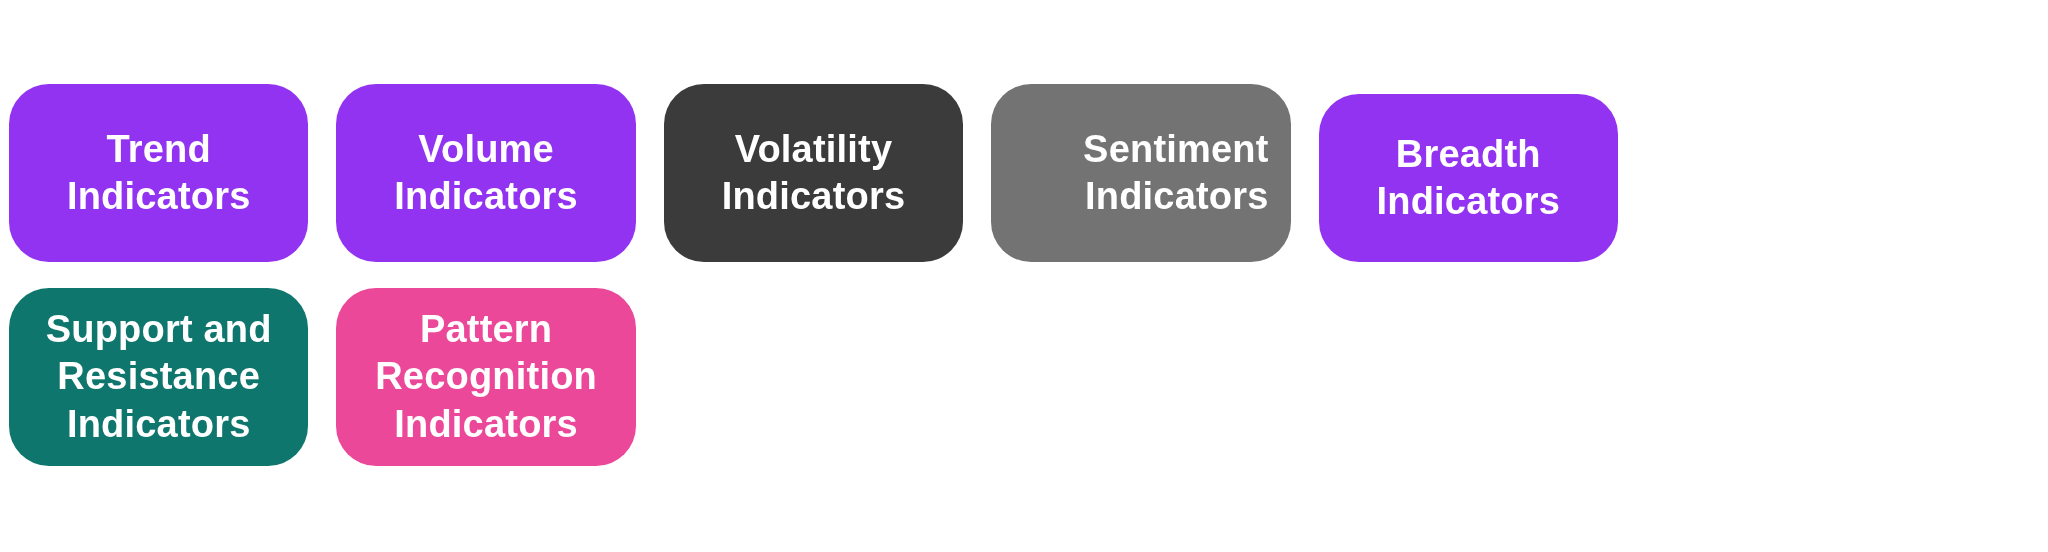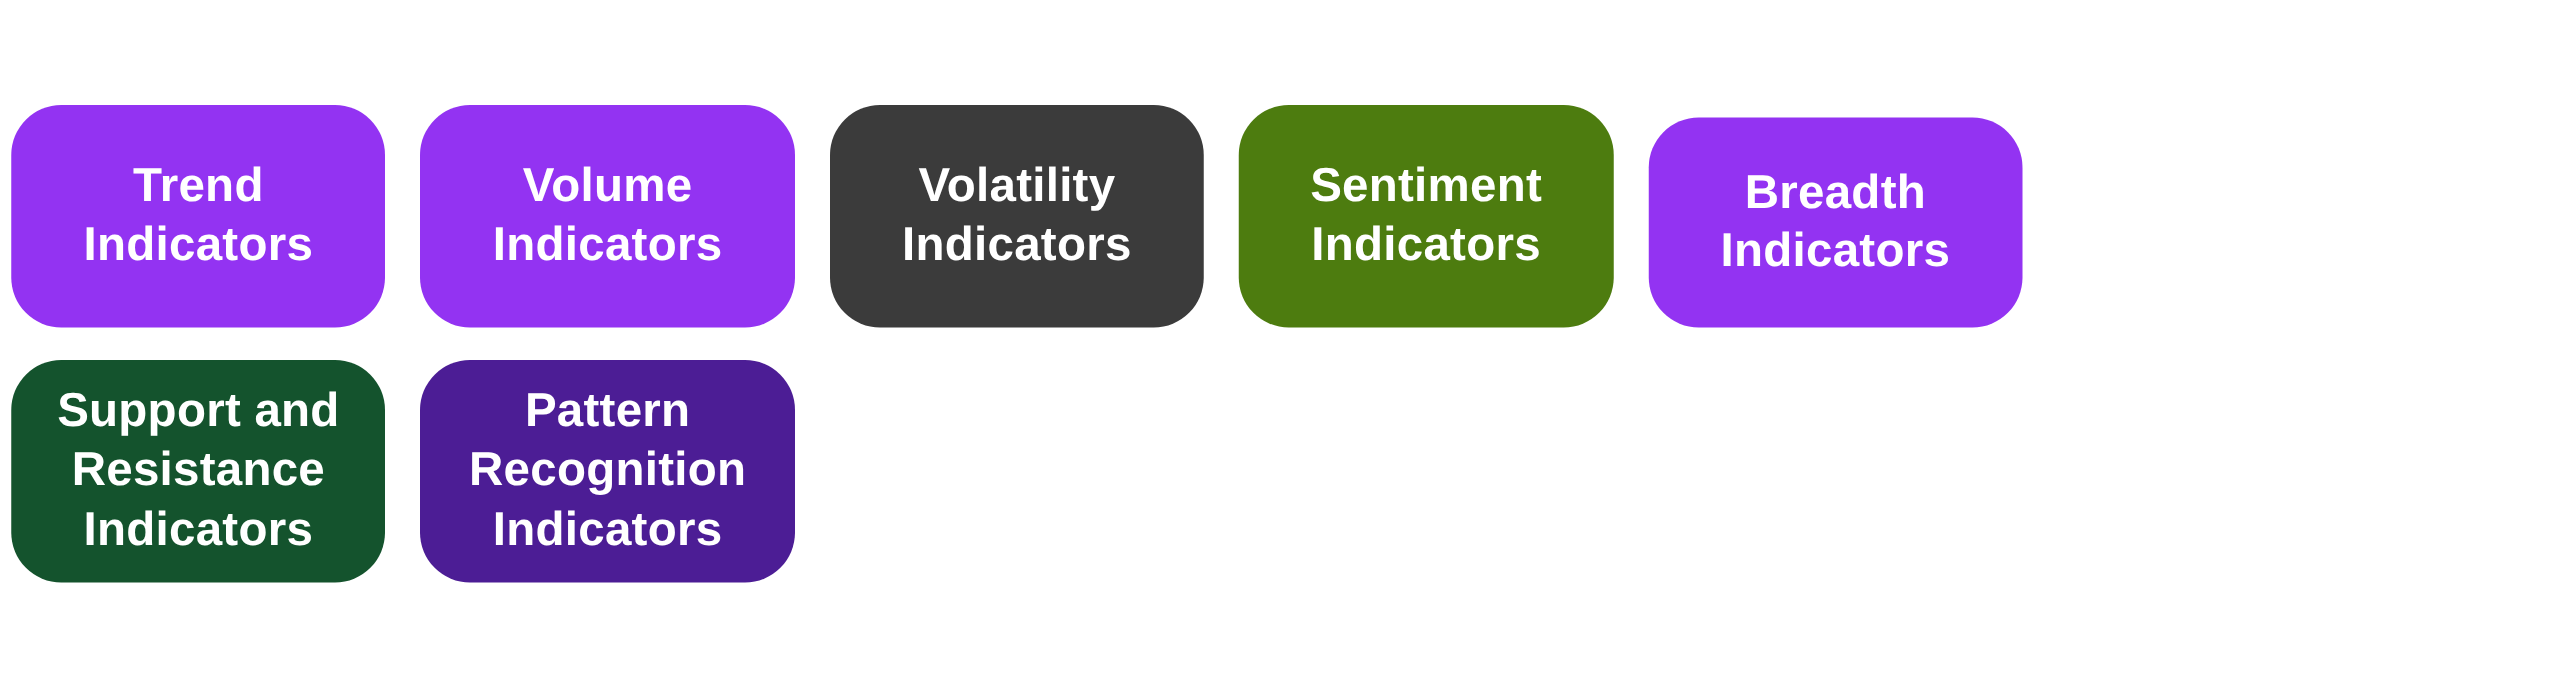--- a/index.html
+++ b/index.html
@@ -53,29 +53,29 @@
 
 
   <div class="tile" style="background: rgb(147, 51, 242);">
     <span class="tile-label" style="color: rgb(255, 255, 255);">Volume Indicators</span>
   </div>
 
   <div class="tile" style="background: rgb(59, 59, 59); text-align: center;">
     <span class="tile-label" style="color: rgb(255, 255, 255);">Volatility Indicators</span>
   </div>
 
-  <div class="tile" style="background: #4d7c0f;">
+  <div class="tile" style="background: #737373; text-align: right;">
     <span class="tile-label" style="color: rgb(255, 255, 255);">Sentiment Indicators</span>
   </div>
 
   <div class="tile" style="background: rgb(147, 51, 242); margin-top: 10px;">
     <span class="tile-label" style="color: rgb(255, 255, 255);">Breadth Indicators</span>
   </div>
 
-  <div class="tile" style="background: #14532d;">
+  <div class="tile" style="background: #0f766e;">
     <span class="tile-label" style="color: rgb(255, 255, 255);">Support and Resistance Indicators</span>
   </div>
 
-  <div class="tile" style="background: #4c1d95;">
+  <div class="tile" style="background: #ec4899;">
     <span class="tile-label" style="color: rgb(255, 255, 255);">Pattern Recognition Indicators</span>
   </div>
 
 </div>
 
 </body></html>

